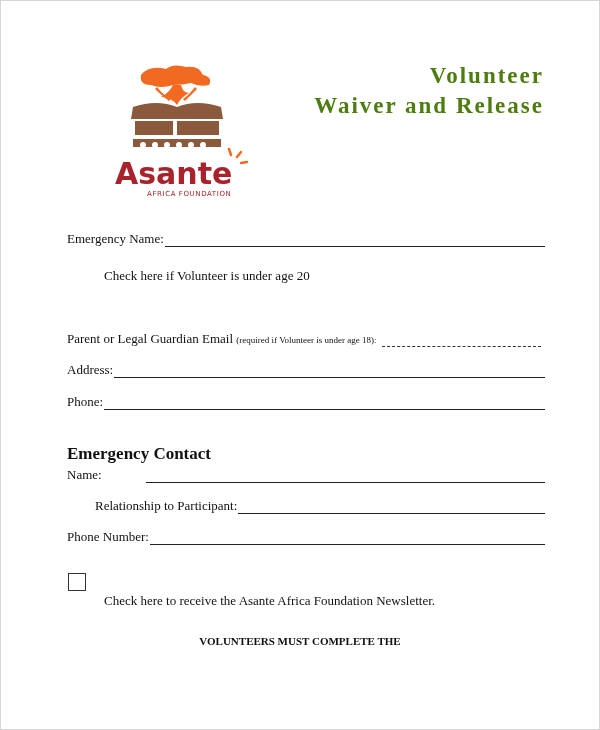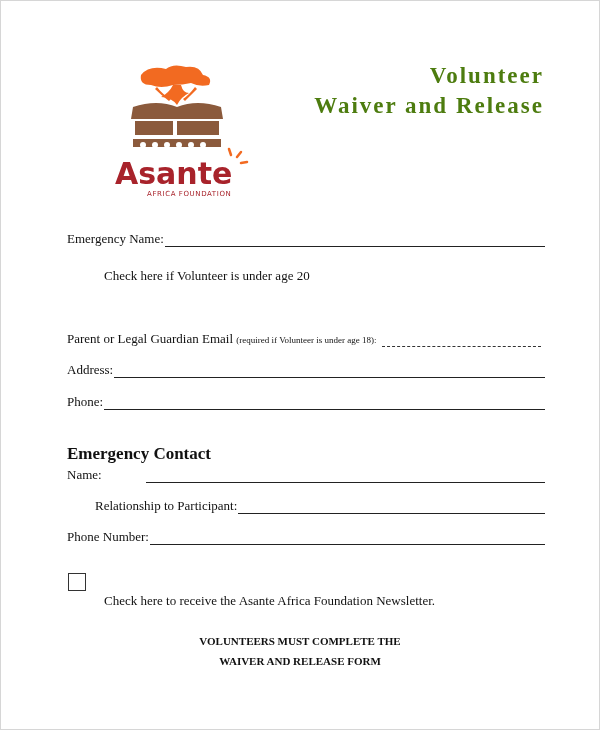--- a/index.html
+++ b/index.html
@@ -121,15 +121,14 @@
   <div class="field" style="top:528px;text-align:center;">
     <span class="label">Phone Number:</span>
     <span class="line"></span>
   </div>
 
   <div class="checkbox"></div>
   <div class="plain" style="left:103px; top:580px;margin-top:12px;">Check here to receive the Asante Africa Foundation Newsletter.</div>
 
   <div class="notice">
     <div>VOLUNTEERS MUST COMPLETE THE</div>
-    <div>WAIVER AND RELEASE FORM</div>
   </div>
 </div>
 
 </body></html>

